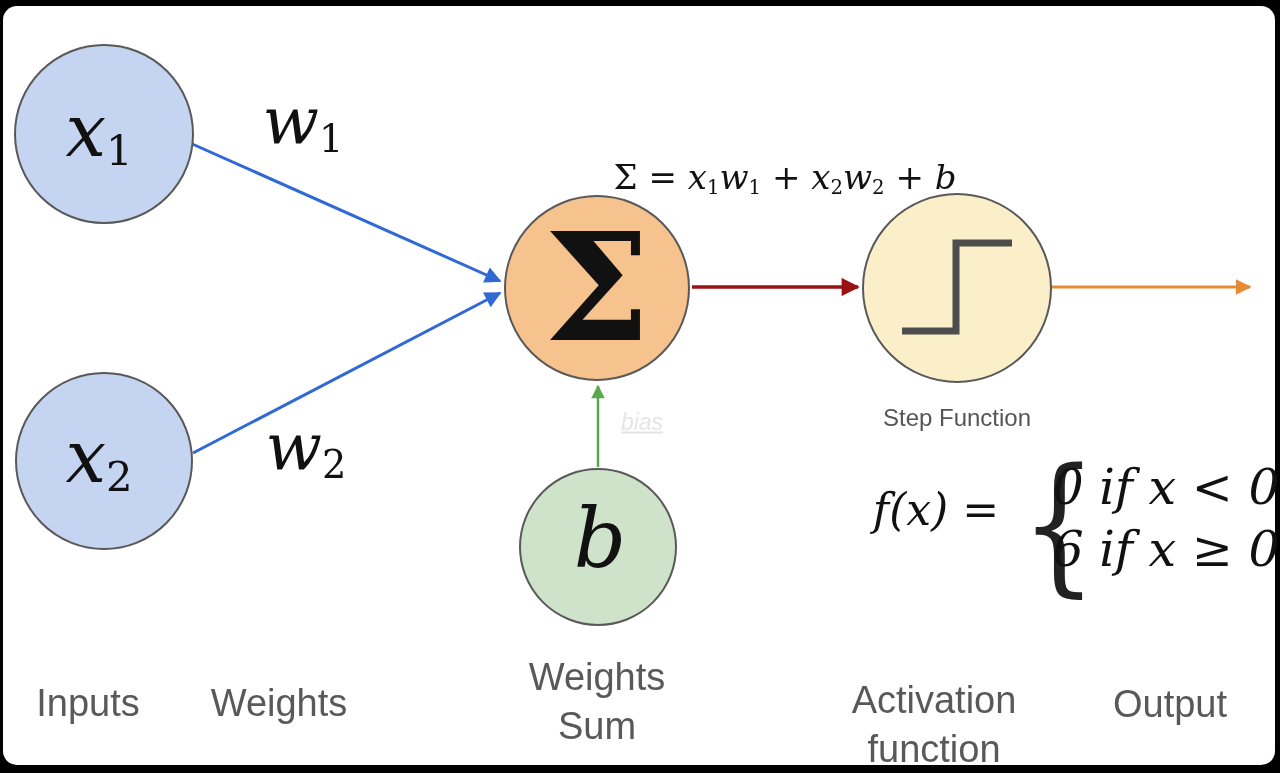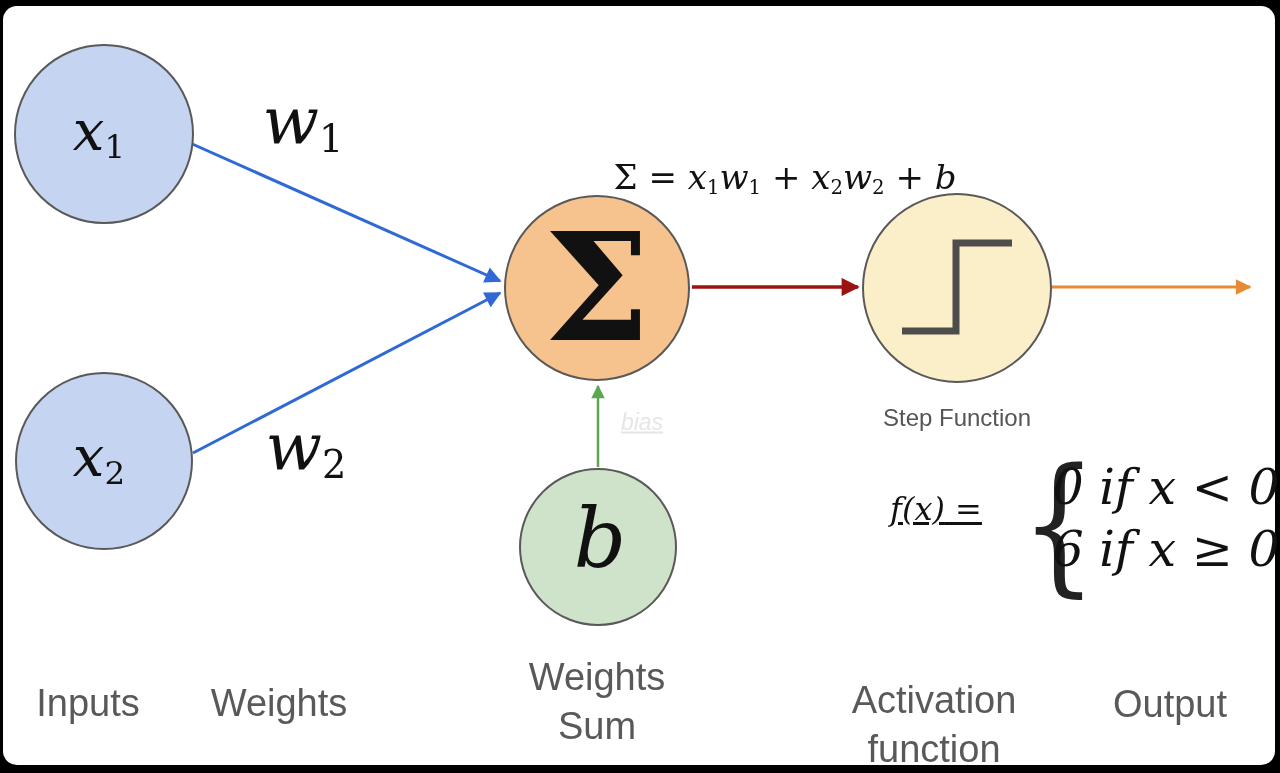--- a/index.html
+++ b/index.html
@@ -4,26 +4,26 @@
 <style>
   html,body{margin:0;padding:0;width:1280px;height:773px;overflow:hidden;}
   body{background:#000;position:relative;font-family:"Liberation Sans",sans-serif;}
   .sheet{position:absolute;left:3px;top:6px;right:5px;bottom:8px;background:#ffffff;border-radius:14px;}
   svg.layer{position:absolute;left:0;top:0;}
   .txt{position:absolute;transform:translate(-50%,-50%);text-align:center;white-space:pre-line;color:#111;}
   .math{font-family:"DejaVu Serif",serif;}
   .math-it{font-family:"DejaVu Serif",serif;font-style:italic;}
   .math-up{font-family:"DejaVu Serif",serif;font-style:normal;}
   .msub{font-family:"DejaVu Serif",serif;font-style:normal;font-size:0.58em;vertical-align:-0.22em;}
-  .node-x{font-size:56px;}
+  .node-x{font-size:72px;}
   .node-w{font-size:66px;}
   .sigma-glyph{font-size:150px;font-weight:bold;line-height:0.8;}
   .b-glyph{font-size:82px;}
   .formula{font-size:34px;white-space:nowrap;margin-top:36px;}
-  .fx{font-size:32px;white-space:nowrap;text-decoration:underline;}
+  .fx{font-size:44px;white-space:nowrap;}
   .case-line{font-size:49px;white-space:nowrap;}
   .brace{font-size:150px;transform:translate(-50%,-50%) scaleX(0.8);font-weight:normal;color:#222;}
   .stage-label{font-size:38px;color:#595959;line-height:1.3;}
   .small-label{font-size:24px;color:#555555;text-align:center;}
   .bias-label{font-size:23px;color:#e5e5e5;font-style:italic;text-decoration:underline;}
 </style>
 </head>
 <body>
 
 <div class="sheet"></div>

